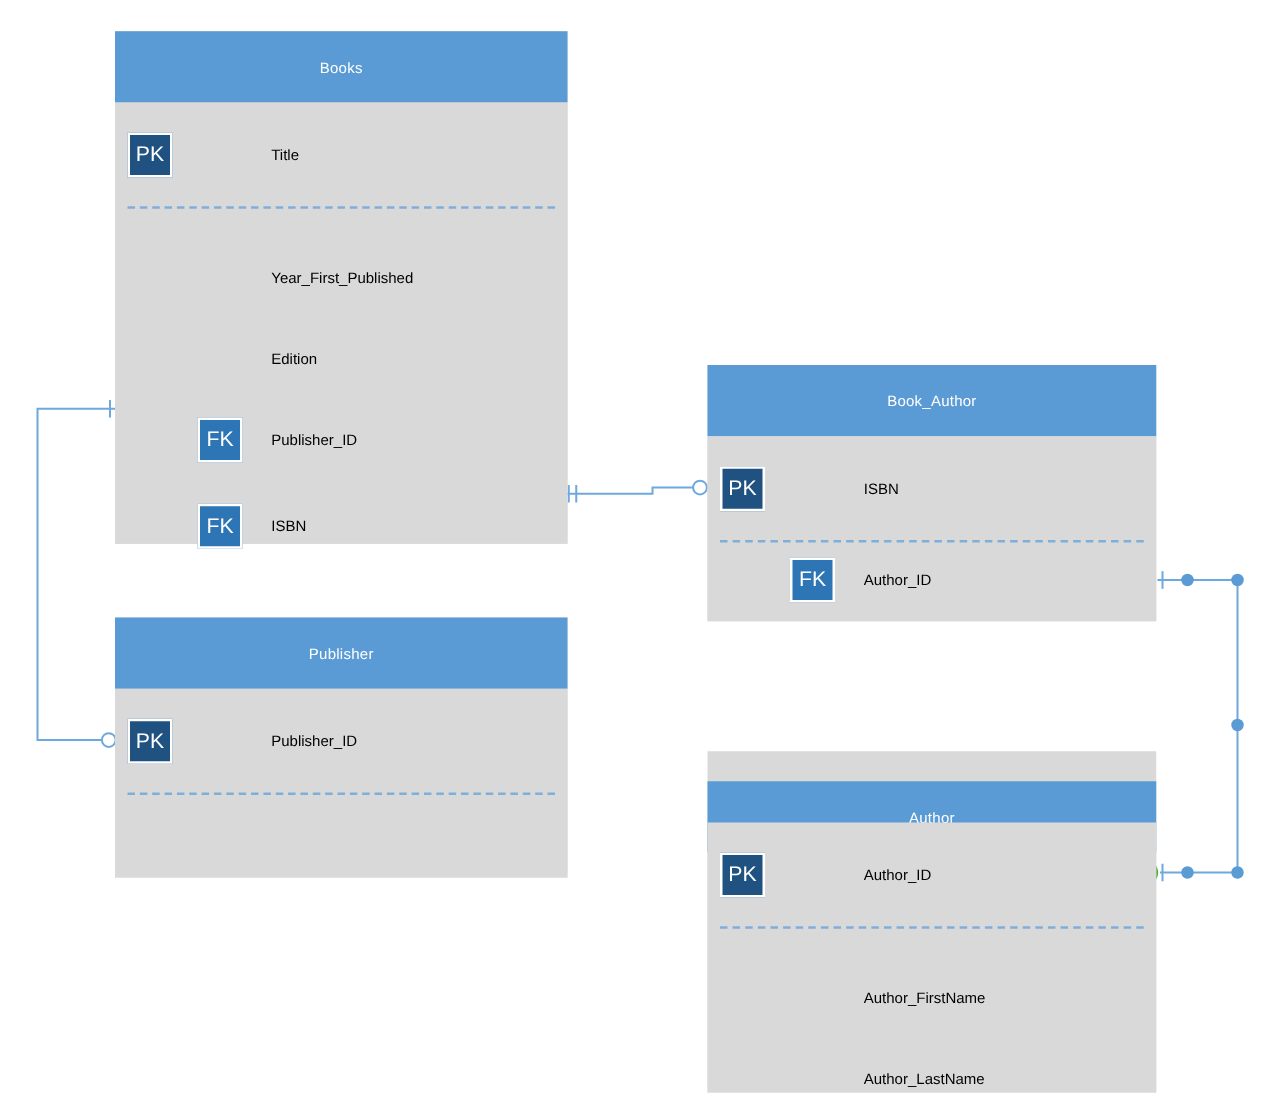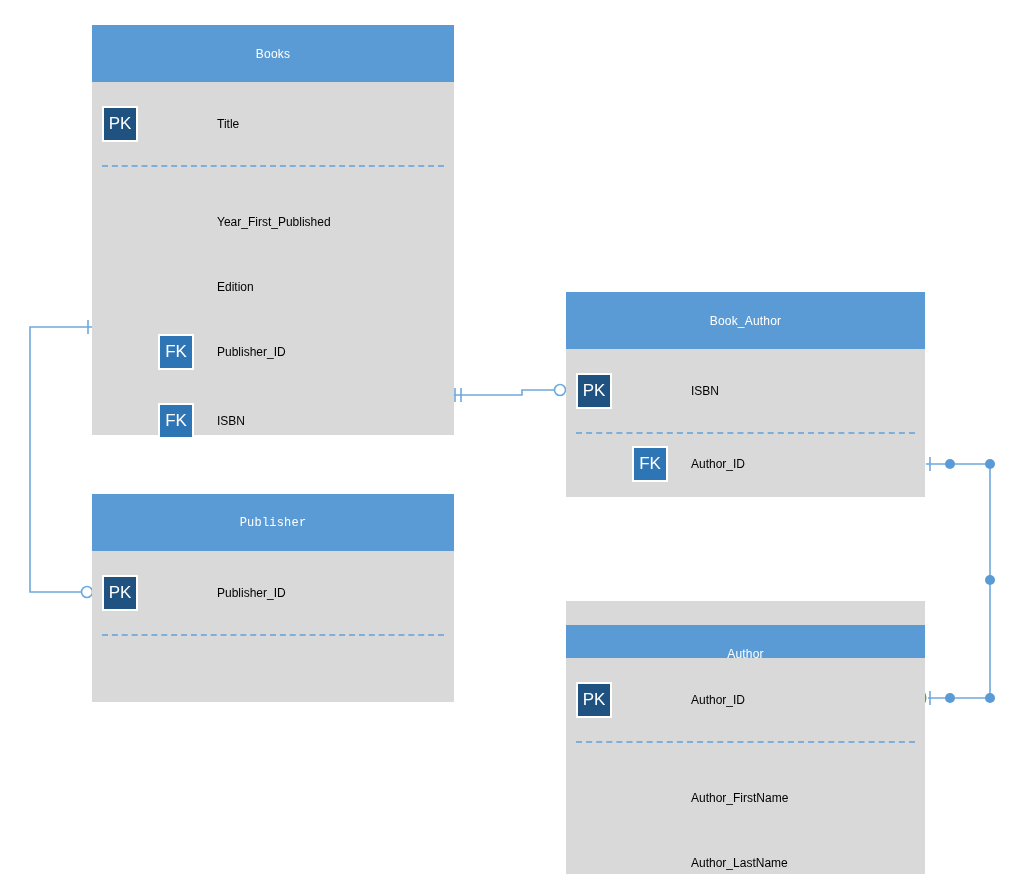--- a/index.html
+++ b/index.html
@@ -208,21 +208,21 @@
       </div>
       <div class="separator" style="left:10px; width:339px; top:83px;"></div>
       <div class="field" style="top:82px;">
         <span class="badge fk fk-slot">FK</span>
         <span class="field-name">Author_ID</span>
       </div>
     </div>
   </div>
 
   <div class="entity" style="left:92px; top:494px; width:362px; height:208px;">
-    <div class="entity-header" style="height:57px;font-family:Liberation Mono, monospace;">
+    <div class="entity-header" style="height:57px;">
       <span>Publisher</span>
     </div>
     <div class="entity-body" style="top:57px; height:151px;">
       <div class="field" style="top:9px;">
         <span class="badge pk pk-slot">PK</span>
         <span class="field-name">Publisher_ID</span>
       </div>
       <div class="separator" style="left:10px; width:342px; top:83px;"></div>
     </div>
   </div>

